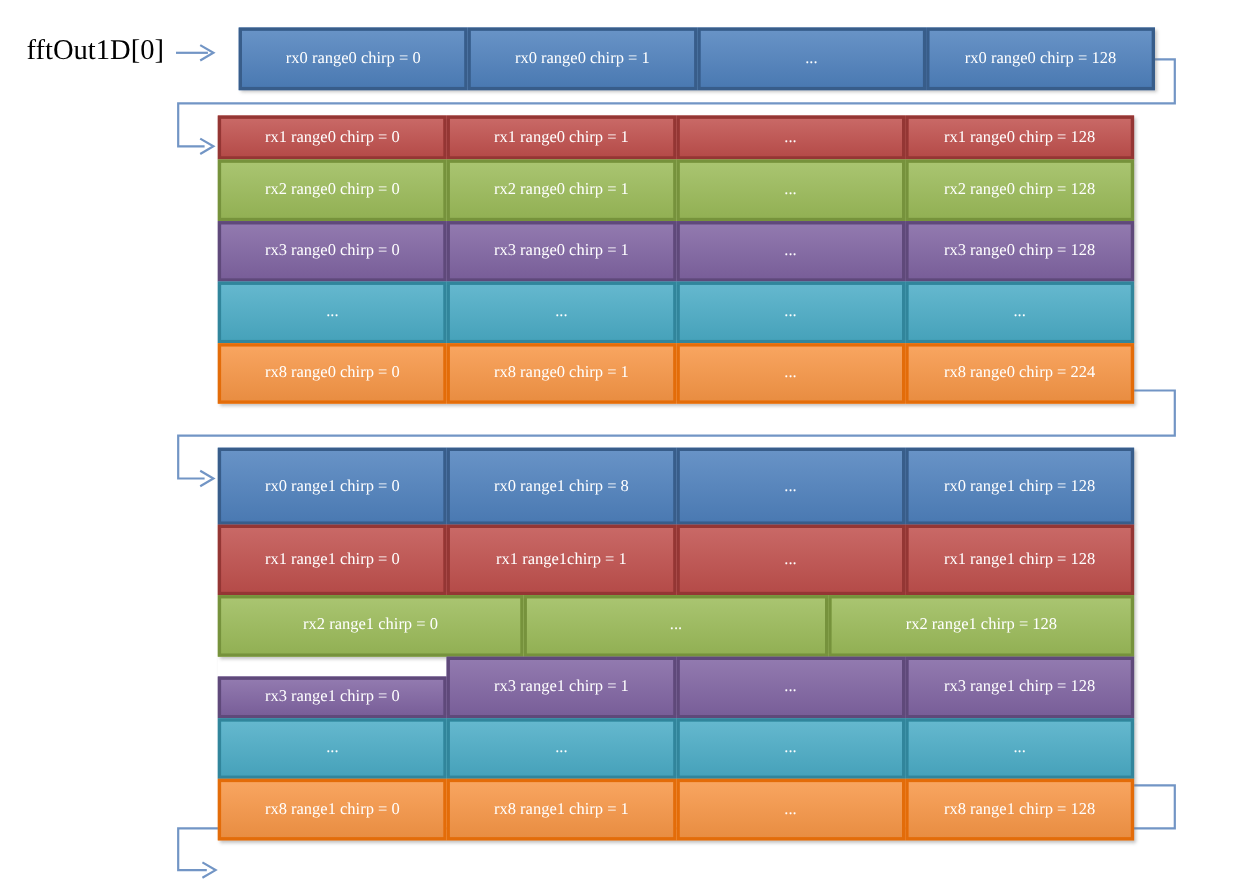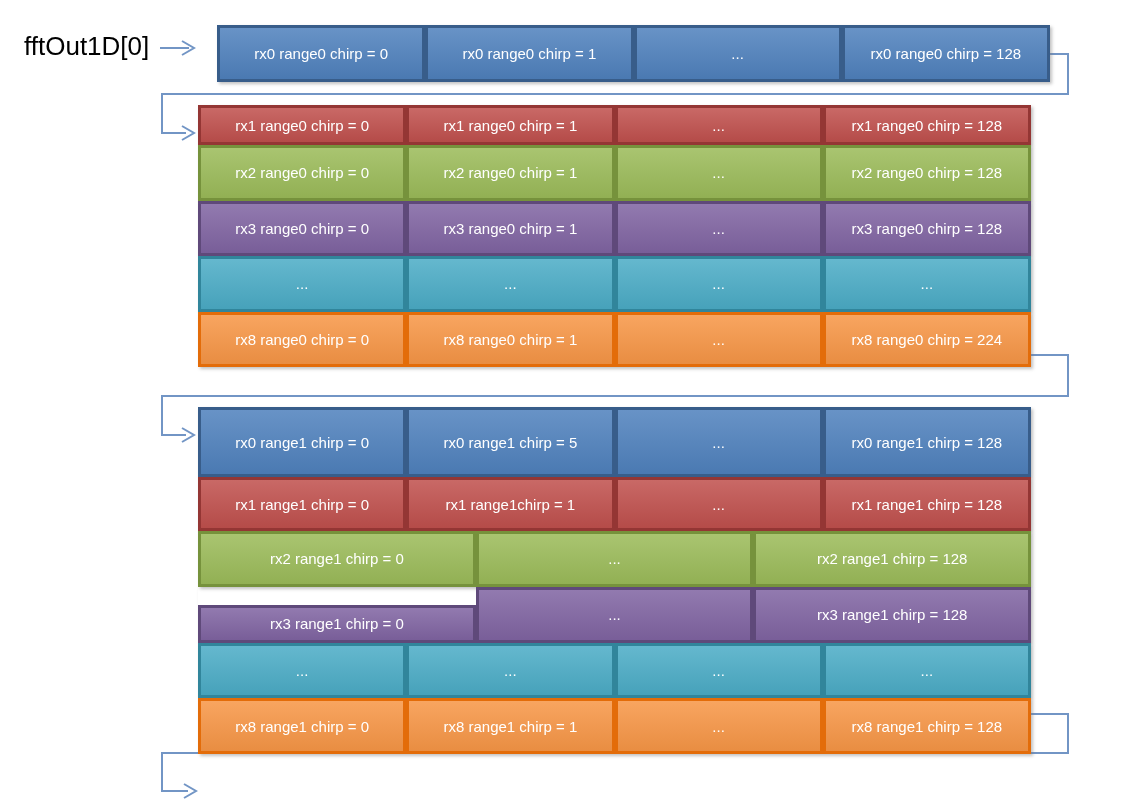--- a/index.html
+++ b/index.html
@@ -2,21 +2,21 @@
 <html><head>
 <meta charset="utf-8">
 <style>
   html, body { margin: 0; padding: 0; background: #ffffff; }
   .canvas {
     position: relative;
     width: 1134px;
     height: 812px;
     background: #ffffff;
     overflow: hidden;
-    font-family: Liberation Sans, sans-serif;
+    font-family: Liberation Serif, serif;
   }
   .connectors {
     position: absolute;
     left: 0; top: 0;
     width: 1134px; height: 812px;
     z-index: 1;
   }
   .pointer-label {
     position: absolute;
     left: 24px;
@@ -119,37 +119,38 @@
         <div class="mem-row" style="height: 55.6px;">
           <div class="mem-cell" style="background-color: rgb(247, 150, 70); border-color: rgb(227, 108, 9); color: rgb(255, 255, 255);">rx8 range0 chirp = 0</div>
           <div class="mem-cell" style="background-color: rgb(247, 150, 70); border-color: rgb(227, 108, 9); color: rgb(255, 255, 255);">rx8 range0 chirp = 1</div>
           <div class="mem-cell" style="background-color: rgb(247, 150, 70); border-color: rgb(227, 108, 9); color: rgb(255, 255, 255);">...</div>
           <div class="mem-cell" style="background-color: rgb(247, 150, 70); border-color: rgb(227, 108, 9); color: rgb(255, 255, 255);">rx8 range0 chirp = 224</div>
         </div>
       </div>
       <div class="mem-group" style="top: 407px;">
         <div class="mem-row" style="height: 70px;">
           <div class="mem-cell" style="background-color: rgb(79, 129, 189); border-color: rgb(56, 93, 138); color: rgb(255, 255, 255);">rx0 range1 chirp = 0</div>
-          <div class="mem-cell" style="background-color: rgb(79, 129, 189); border-color: rgb(56, 93, 138); color: rgb(255, 255, 255);">rx0 range1 chirp = 5</div>
+          <div class="mem-cell" style="background-color: rgb(79, 129, 189); border-color: rgb(56, 93, 138); color: rgb(255, 255, 255);">rx0 range1 chirp = 8</div>
           <div class="mem-cell" style="background-color: rgb(79, 129, 189); border-color: rgb(56, 93, 138); color: rgb(255, 255, 255);">...</div>
           <div class="mem-cell" style="background-color: rgb(79, 129, 189); border-color: rgb(56, 93, 138); color: rgb(255, 255, 255);">rx0 range1 chirp = 128</div>
         </div>
-        <div class="mem-row" style="height: 54px;">
+        <div class="mem-row" style="height: 64px;">
           <div class="mem-cell" style="background-color: rgb(192, 80, 77); border-color: rgb(148, 54, 52); color: rgb(255, 255, 255);">rx1 range1 chirp = 0</div>
           <div class="mem-cell" style="background-color: rgb(192, 80, 77); border-color: rgb(148, 54, 52); color: rgb(255, 255, 255);">rx1 range1chirp = 1</div>
           <div class="mem-cell" style="background-color: rgb(192, 80, 77); border-color: rgb(148, 54, 52); color: rgb(255, 255, 255);">...</div>
           <div class="mem-cell" style="background-color: rgb(192, 80, 77); border-color: rgb(148, 54, 52); color: rgb(255, 255, 255);">rx1 range1 chirp = 128</div>
         </div>
         <div class="mem-row" style="height: 55.8px;">
           <div class="mem-cell" style="background-color: rgb(155, 187, 89); border-color: rgb(118, 146, 60); color: rgb(255, 255, 255);">rx2 range1 chirp = 0</div>
           <div class="mem-cell" style="background-color: rgb(155, 187, 89); border-color: rgb(118, 146, 60); color: rgb(255, 255, 255);">...</div>
           <div class="mem-cell" style="background-color: rgb(155, 187, 89); border-color: rgb(118, 146, 60); color: rgb(255, 255, 255);">rx2 range1 chirp = 128</div>
         </div>
         <div class="mem-row" style="height: 55.8px;">
           <div class="mem-cell" style="background-color: rgb(128, 100, 162); border-color: rgb(95, 73, 122); color: rgb(255, 255, 255); margin-top: 18px;">rx3 range1 chirp = 0</div>
+          <div class="mem-cell" style="background-color: rgb(128, 100, 162); border-color: rgb(95, 73, 122); color: rgb(255, 255, 255);">rx3 range1 chirp = 1</div>
           <div class="mem-cell" style="background-color: rgb(128, 100, 162); border-color: rgb(95, 73, 122); color: rgb(255, 255, 255);">...</div>
           <div class="mem-cell" style="background-color: rgb(128, 100, 162); border-color: rgb(95, 73, 122); color: rgb(255, 255, 255);">rx3 range1 chirp = 128</div>
         </div>
         <div class="mem-row" style="height: 55.8px;">
           <div class="mem-cell" style="background-color: rgb(75, 172, 198); border-color: rgb(49, 133, 155); color: rgb(255, 255, 255);">...</div>
           <div class="mem-cell" style="background-color: rgb(75, 172, 198); border-color: rgb(49, 133, 155); color: rgb(255, 255, 255);">...</div>
           <div class="mem-cell" style="background-color: rgb(75, 172, 198); border-color: rgb(49, 133, 155); color: rgb(255, 255, 255);">...</div>
           <div class="mem-cell" style="background-color: rgb(75, 172, 198); border-color: rgb(49, 133, 155); color: rgb(255, 255, 255);">...</div>
         </div>
         <div class="mem-row" style="height: 55.8px;">

